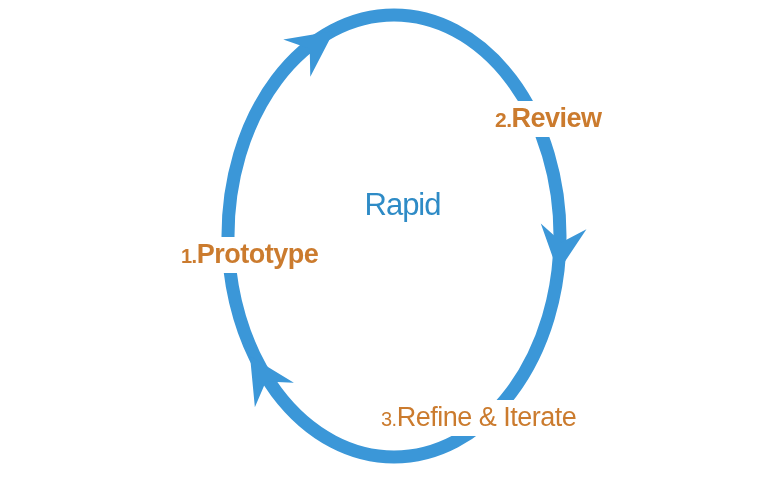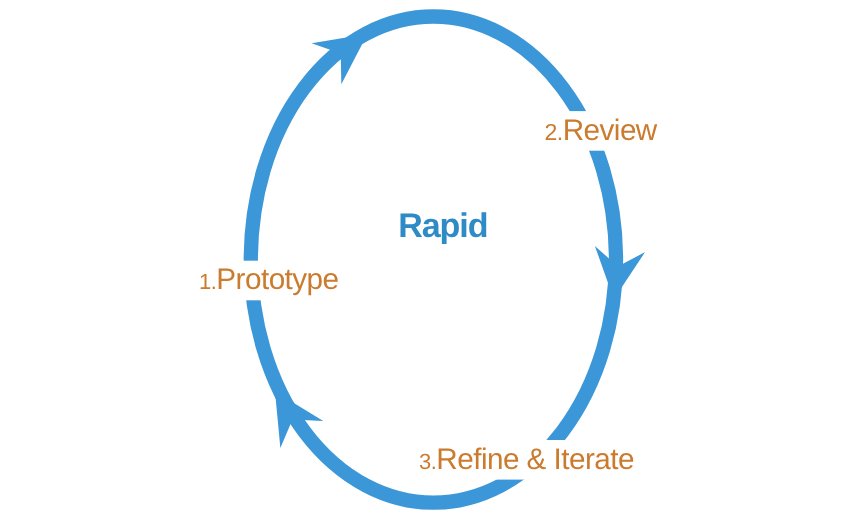--- a/index.html
+++ b/index.html
@@ -24,30 +24,30 @@
     position:absolute;
     background:var(--bg);
     color:var(--step-orange);
     font-size:27px;
     letter-spacing:-0.5px;
     padding:3px 7px;
     white-space:nowrap;
     line-height:1.1;
   }
   .step-label .step-num{font-size:20px;}
-  .step-1{left:174px;top:237px;}
-  .step-2{left:488px;top:101px;}
+  .step-1{left:174px;top:237px;font-weight:bold;}
+  .step-2{left:488px;top:101px;font-weight:bold;}
   .step-2 .step-num{font-size:21px;}
   .step-3{left:374px;top:400px;}
 
   .diagram-title{
     position:absolute;
     left:285px;top:183px;width:235px;
     color:var(--title-blue);
-    font-weight:bold;
+    font-weight:normal;
     font-size:31px;
     letter-spacing:-1px;
     line-height:44px;
     text-align:center;
   }
 </style>
 </head>
 <body>
 
 <div class="canvas">

